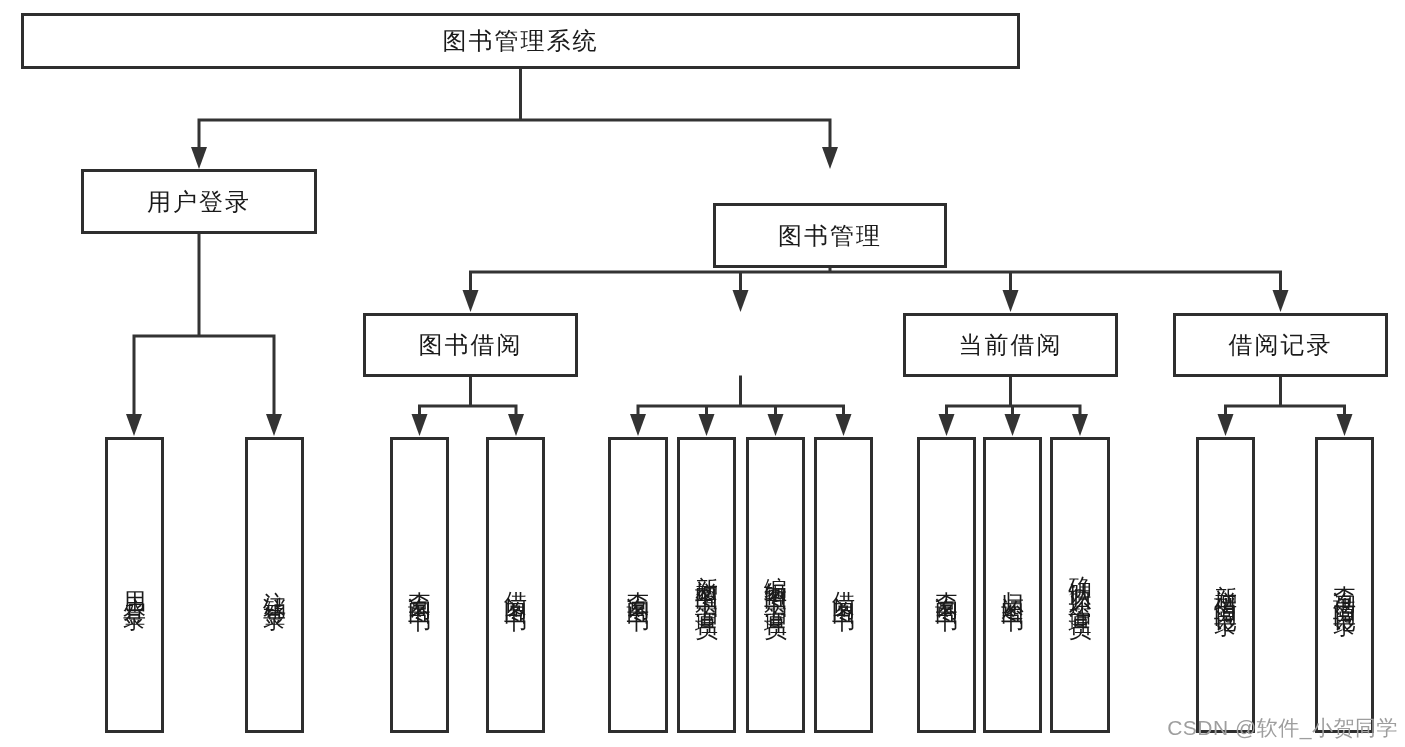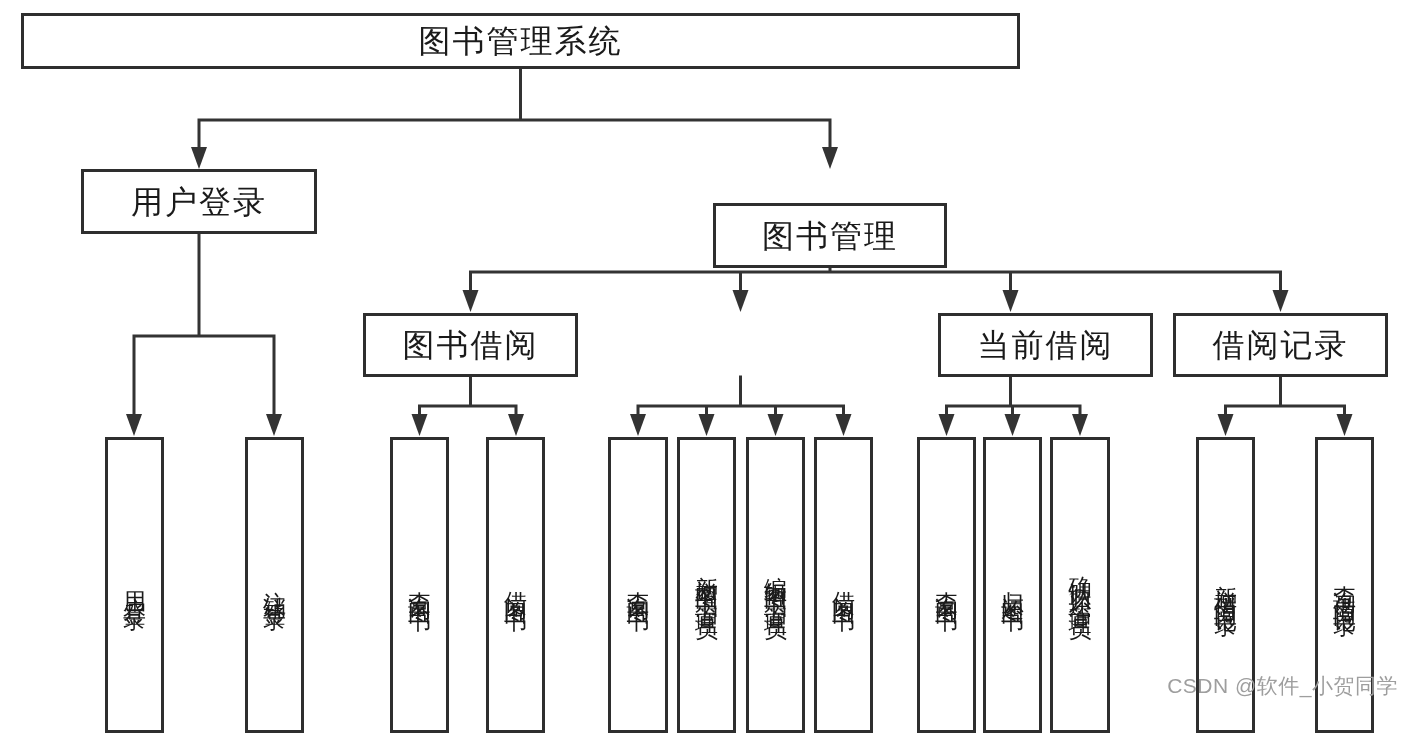--- a/index.html
+++ b/index.html
@@ -26,35 +26,35 @@
   .node {
     position: absolute;
     background: #ffffff;
     border: 3px solid #2e2e2e;
     box-sizing: border-box;
     display: flex; align-items: center; justify-content: center;
     z-index: 2;
     color: #1a1a1a;
   }
   .node .lbl {
-    font-size: 32px;
+    font-size: 24px;
     letter-spacing: 2px;
     line-height: 1;
     white-space: nowrap;
   }
   .node.v { top: 437px; width: 59px; height: 296px; }
   .node.v .lbl {
     writing-mode: vertical-rl;
     text-orientation: mixed;
     letter-spacing: 6px;
     font-size: 23px;
   }
   .watermark {
     position: absolute;
-    right: 7px; top: 672px;
+    right: 7px; top: 714px;
     font-size: 21px;
     color: #9e9e9e;
     letter-spacing: 0.5px;
     z-index: 3;
     white-space: nowrap;
   }
 </style>
 </head>
 <body>
 
@@ -103,21 +103,21 @@
   <div class="node" style="left:81px; top:169px; width:236px; height:65px;">
     <span class="lbl">用户登录</span>
   </div>
   <div class="node" style="left:713px; top:169px; width:234px; height:65px;margin-top:34px;">
     <span class="lbl">图书管理</span>
   </div>
 
   <div class="node" style="left:363px; top:313px; width:215px; height:64px;">
     <span class="lbl">图书借阅</span>
   </div>
-  <div class="node" style="left:903px; top:313px; width:215px; height:64px;margin-left:35px;">
+  <div class="node" style="left:903px; top:313px; width:215px; height:64px;">
     <span class="lbl">当前借阅</span>
   </div>
   <div class="node" style="left:1173px; top:313px; width:215px; height:64px;font-family:Liberation Serif, serif;">
     <span class="lbl">借阅记录</span>
   </div>
 
   <div class="node v" style="left:105px;">
     <span class="lbl">用户登录</span>
   </div>
   <div class="node v" style="left:245px;">

